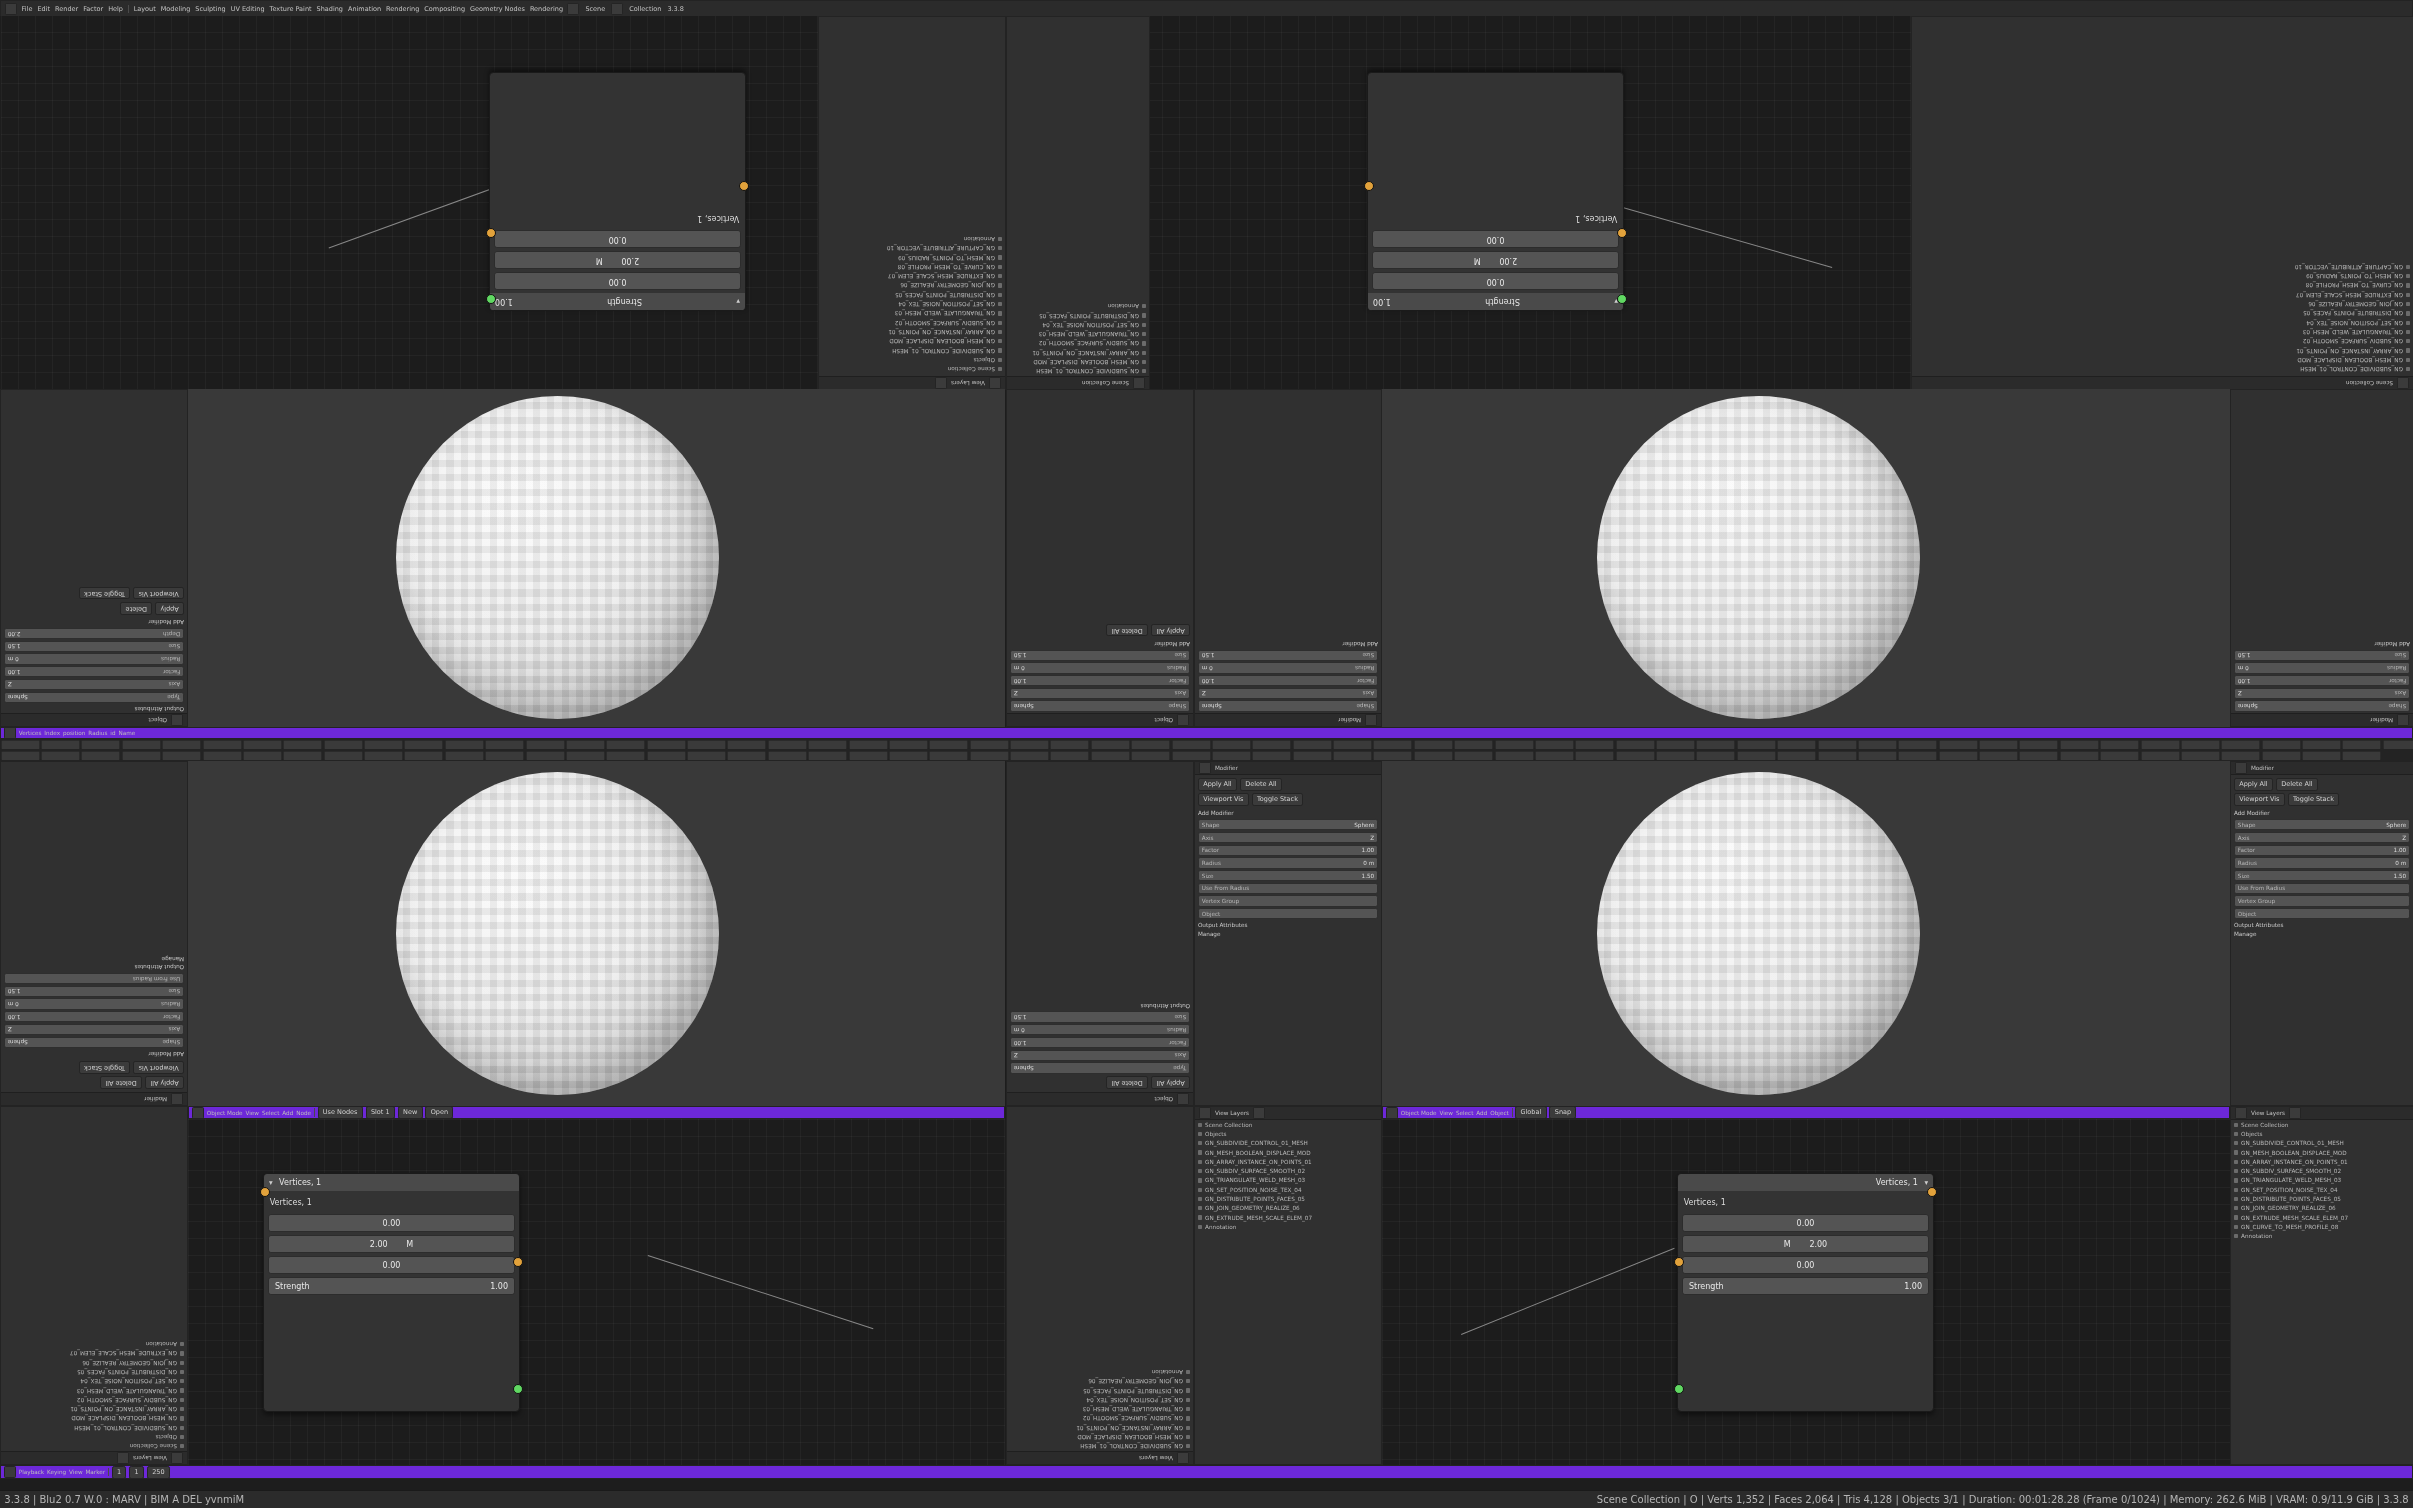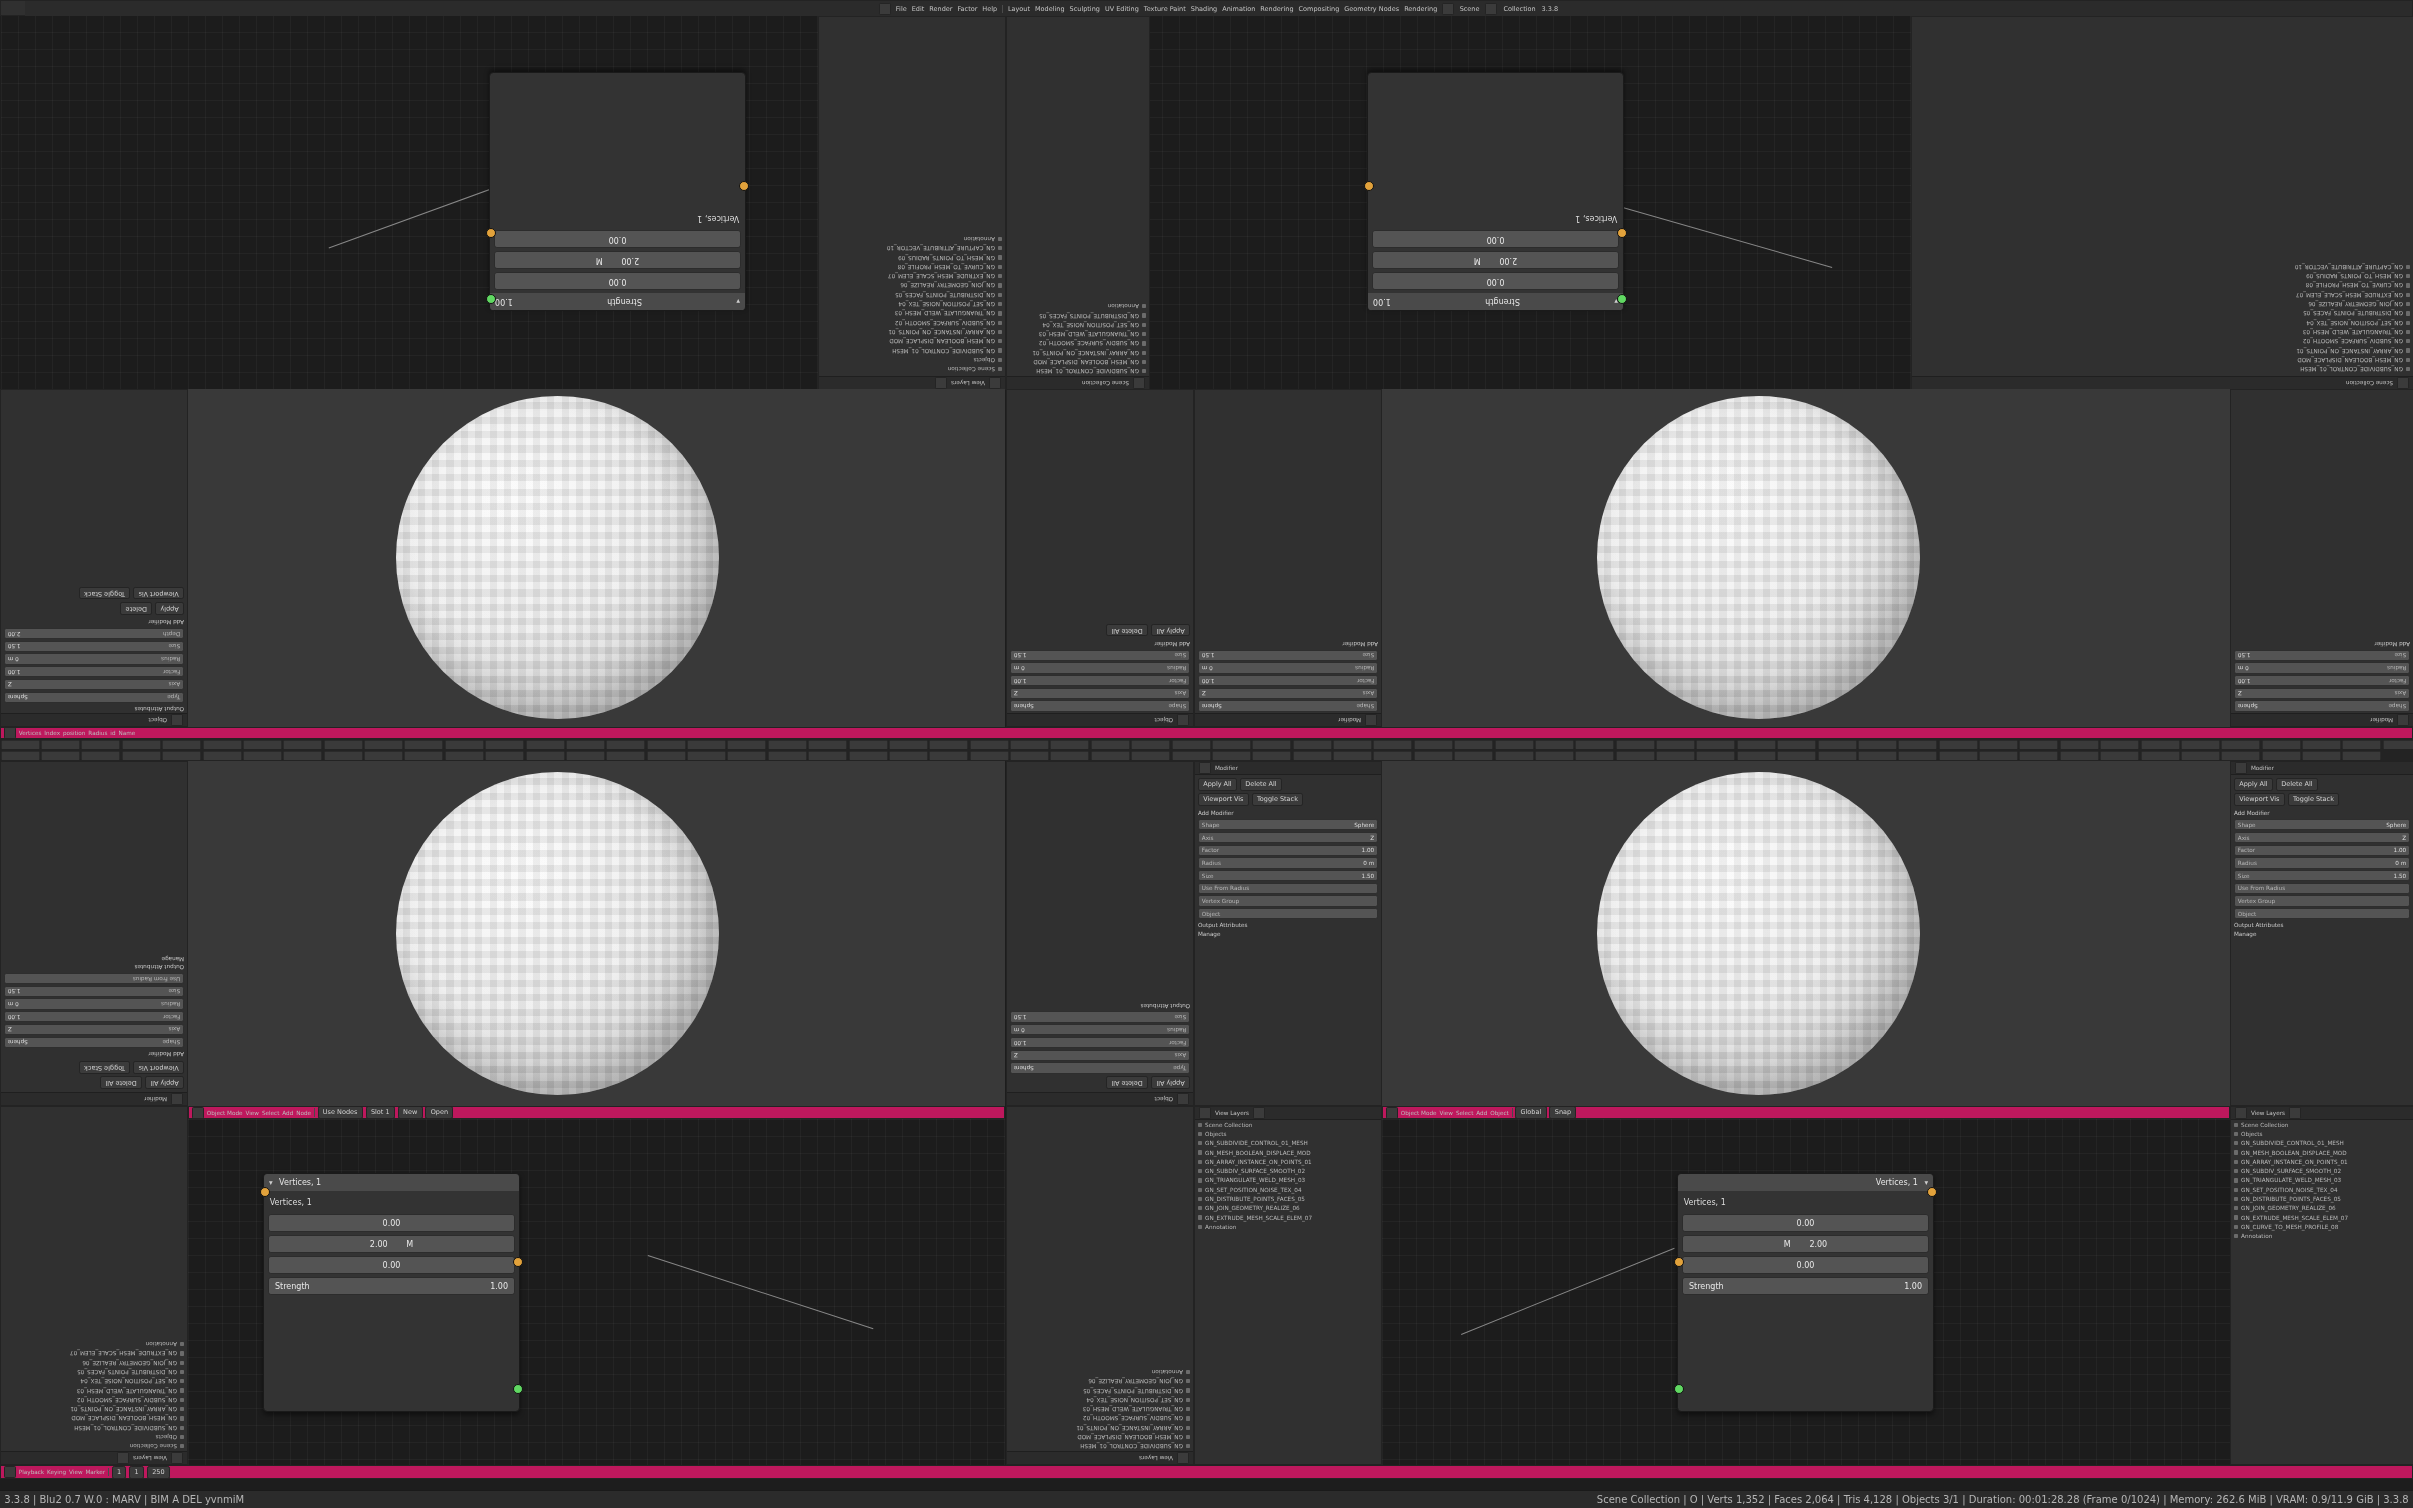--- a/index.html
+++ b/index.html
@@ -42,32 +42,32 @@
 
   
   .fld{height:9.3px;margin:1.4px 2.9px;background:#545454;border:0.7px solid #2e2e2e;border-radius:2.2px;display:flex;align-items:center;justify-content:space-between;padding:0 2.9px;font-size:5.7px;color:#dcdcdc;}
   .fldlbl{color:#b6b6b6;}
   .sect{font-size:5.7px;color:#c9c9c9;padding:1.4px 2.9px;}
 
   
   .statusbar{position:absolute;left:0;right:0;height:17px;background:#2b2b2b;border-top:0.7px solid #1a1a1a;display:flex;align-items:center;font-size:10px;color:#b5b5b5;padding:0 4.3px;gap:7.2px;}
 
   .flip180{transform:rotate(180deg);}
-  .tinybar{position:absolute;background:#be185d;border:0.7px solid #232323;box-sizing:border-box;display:flex;align-items:center;gap:2.9px;padding:0 2.9px;font-size:5.7px;color:#bdbdbd;overflow:hidden;white-space:nowrap;}
+  .tinybar{position:absolute;background:#6d28d9;border:0.7px solid #232323;box-sizing:border-box;display:flex;align-items:center;gap:2.9px;padding:0 2.9px;font-size:5.7px;color:#bdbdbd;overflow:hidden;white-space:nowrap;}
   .spreadsheet{position:absolute;background:#232323;overflow:hidden;}
   .sscell{display:inline-block;height:8px;min-width:37px;margin:0.7px;background:#3a3a3a;border:0.7px solid #2a2a2a;border-radius:1.4px;}
   .wire{position:absolute;height:1.4px;background:#9a9a9a;transform-origin:0 0;opacity:.85;}
 </style>
 </head>
 <body>
 
 <div class="stage">
 
   <div class="panel" style="left:0;top:0;width:2413px;height:16px;">
-    <div class="hdr" style="border-bottom:none;height:16px;justify-content:center;margin-left:24px;">
+    <div class="hdr" style="border-bottom:none;height:16px;justify-content:flex-start;">
       <div style="display:flex;align-items:center;gap:5px;">
         <span class="icobox"></span>
         <span>File</span>
         <span>Edit</span>
         <span>Render</span>
         <span>Factor</span>
         <span>Help</span>
         <span class="sep"></span>
         <span>Layout</span>
         <span>Modeling</span>

